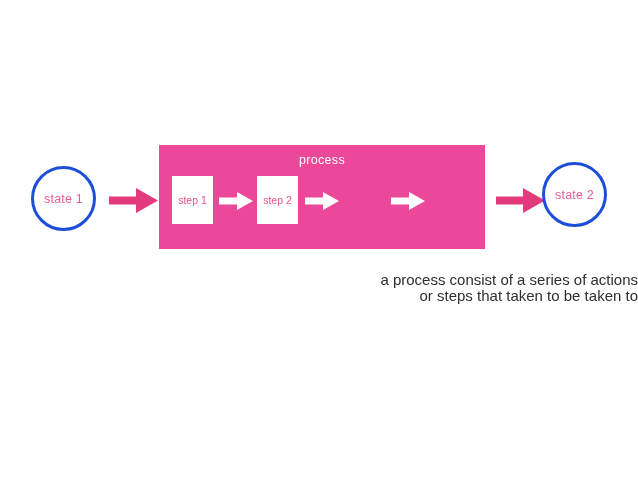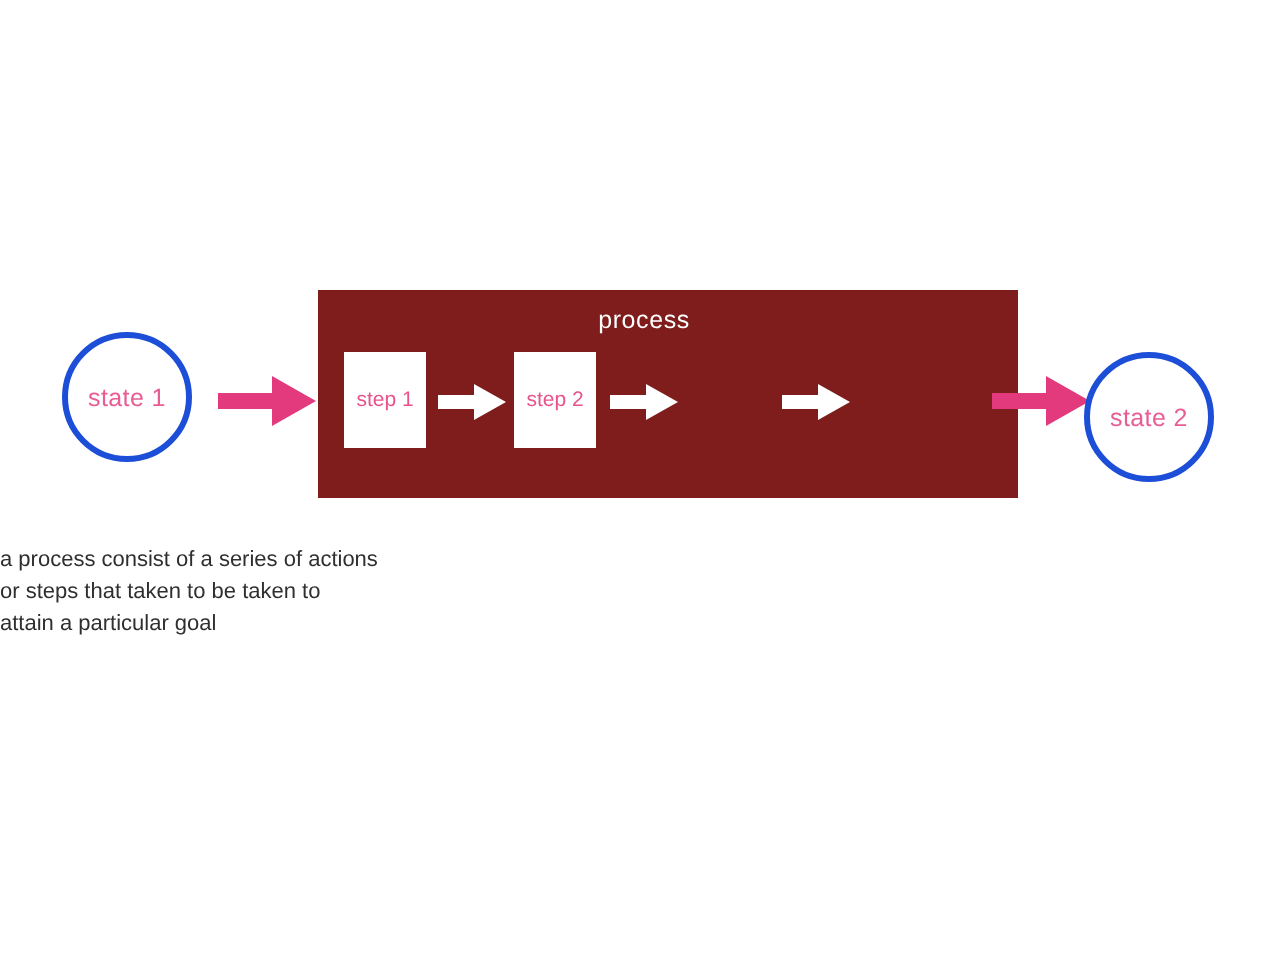--- a/index.html
+++ b/index.html
@@ -36,31 +36,30 @@
     align-items: center;
     justify-content: center;
   }
   .state-node .state-label {
     color: #e85d94;
     font-size: 12.5px;
     letter-spacing: 0.2px;
     white-space: nowrap;
   }
   #state-1 { left: 31px;  top: 166px; }
-  #state-2 { left: 542px; top: 176px; }
+  #state-2 { left: 542px; top: 162px; }
 
   
   #process-box {
     position: absolute;
     left: 159px;
     top: 145px;
     width: 326px;
     height: 104px;
-    background: #7f1d1d;
-    padding-left: 24px;
+    background: #ec4899;
   }
   #process-title {
     position: absolute;
     left: 0;
     top: 8px;
     width: 326px;
     text-align: center;
     color: #ffffff;
     font-size: 12.5px;
     letter-spacing: 0.3px;
@@ -107,23 +106,23 @@
   }
   #arrow-in  { left: 109px; }
   #arrow-out { left: 496px; }
 
   
   #caption {
     position: absolute;
     left: 0;
     top: 272px;
     width: 638px;
-    text-align: left;
+    text-align: right;
     color: #2f2f2f;
-    font-size: 11px;
+    font-size: 15px;
     line-height: 16px;
   }
   #caption .caption-line { display: block; }
 </style>
 </head>
 <body>
 
 <div id="diagram-canvas">
 
   <div id="state-1" class="state-node">
@@ -176,16 +175,15 @@
     </svg>
   </div>
 
   <div id="state-2" class="state-node">
     <span class="state-label">state 2</span>
   </div>
 
   <div id="caption">
     <span class="caption-line">a process consist of a series of actions</span>
     <span class="caption-line">or steps that taken to be taken to</span>
-    <span class="caption-line">attain a particular goal</span>
   </div>
 
 </div>
 
 </body></html>

